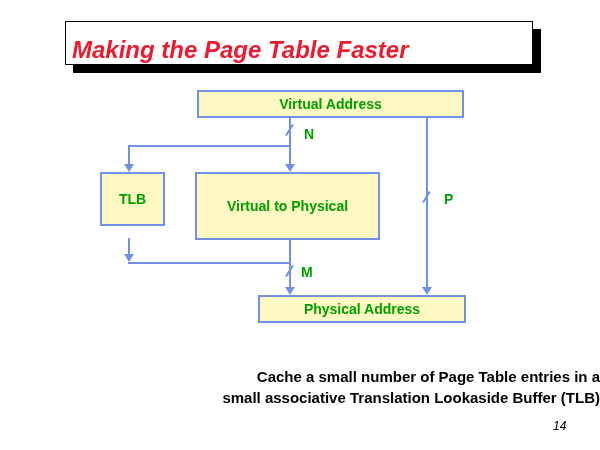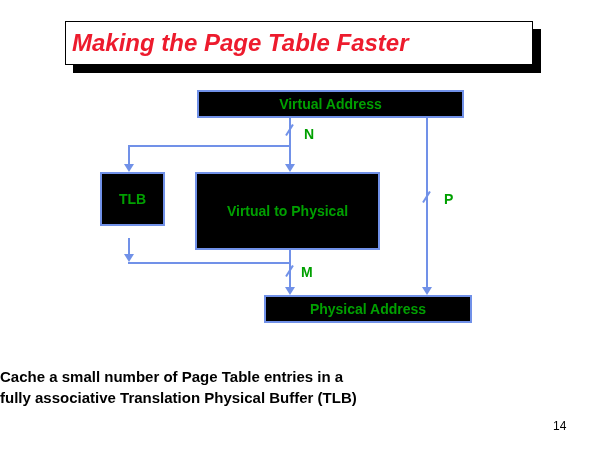--- a/index.html
+++ b/index.html
@@ -11,62 +11,62 @@
   html,body{margin:0;padding:0;background:#ffffff;}
   #slide{
     position:relative;width:600px;height:450px;background:#ffffff;overflow:hidden;
     font-family:"Liberation Sans","DejaVu Sans",sans-serif;
   }
   
   #title-box{
     position:absolute;left:65px;top:21px;width:468px;height:44px;
     background:#ffffff;border:1px solid var(--black);
     box-shadow:8px 8px 0 0 var(--black);
-    display:flex;align-items:center;box-sizing:border-box;
+    display:flex;align-items:flex-end;box-sizing:border-box;
   }
   #title-box .title-text{
     color:var(--red);font-size:24px;font-weight:bold;font-style:italic;
     padding-left:6px;letter-spacing:0px;white-space:nowrap;
   }
   
   .dbox{
-    position:absolute;background:#000000;border:2px solid var(--blue);
+    position:absolute;background:#fef9c3;border:2px solid var(--blue);
     box-sizing:border-box;display:flex;flex-direction:column;
     align-items:center;justify-content:center;
     color:var(--green);font-weight:bold;font-size:14px;line-height:19px;
     text-align:right;white-space:nowrap;
   }
   #box-virtual-address{left:197px;top:90px;width:267px;height:28px;}
   #box-tlb{left:100px;top:172px;width:65px;height:54px;}
-  #box-page-map{left:195px;top:172px;width:185px;height:78px;}
-  #box-physical-address{left:258px;top:295px;width:208px;height:28px;margin-left:6px;}
+  #box-page-map{left:195px;top:172px;width:185px;height:68px;}
+  #box-physical-address{left:258px;top:295px;width:208px;height:28px;}
   
   .vline{position:absolute;width:2px;background:var(--blue);}
   .hline{position:absolute;height:2px;background:var(--blue);}
   .arrow-down{
     position:absolute;width:0;height:0;
     border-left:5px solid transparent;border-right:5px solid transparent;
     border-top:8px solid var(--blue);
   }
   .slash{
     position:absolute;width:13px;height:2px;background:var(--blue);
     transform:rotate(-58deg);
   }
   .bus-label{
     position:absolute;color:var(--green);font-weight:bold;font-size:14px;
     line-height:14px;white-space:nowrap;
   }
   
   #caption{
-    position:absolute;left:0;top:366px;width:600px;text-align:left;
+    position:absolute;left:0;top:366px;width:600px;text-align:right;
     color:var(--black);font-weight:bold;font-size:15px;line-height:21px;
   }
   
   #page-number{
-    position:absolute;left:553px;top:419px;color:var(--black);font-size:12px;
+    position:absolute;left:553px;top:419px;color:var(--black);font-size:12px;font-style:italic;
   }
 </style>
 </head>
 <body>
 
 <div id="slide">
 
   <div id="title-box">
     <span class="title-text">Making the Page Table Faster</span>
   </div>
@@ -105,18 +105,18 @@
   <div class="dbox" id="box-page-map">
     <span>Virtual to Physical</span>
   </div>
 
   <div class="dbox" id="box-physical-address">
     <span>Physical Address</span>
   </div>
 
   <div id="caption">
     <div>Cache a small number of Page Table entries in a</div>
-    <div>fully associative Translation Physical Buffer (TLB)</div>
+    <div>small associative Translation Lookaside Buffer (TLB)</div>
   </div>
 
   <div id="page-number">14</div>
 
 </div>
 
 </body></html>

